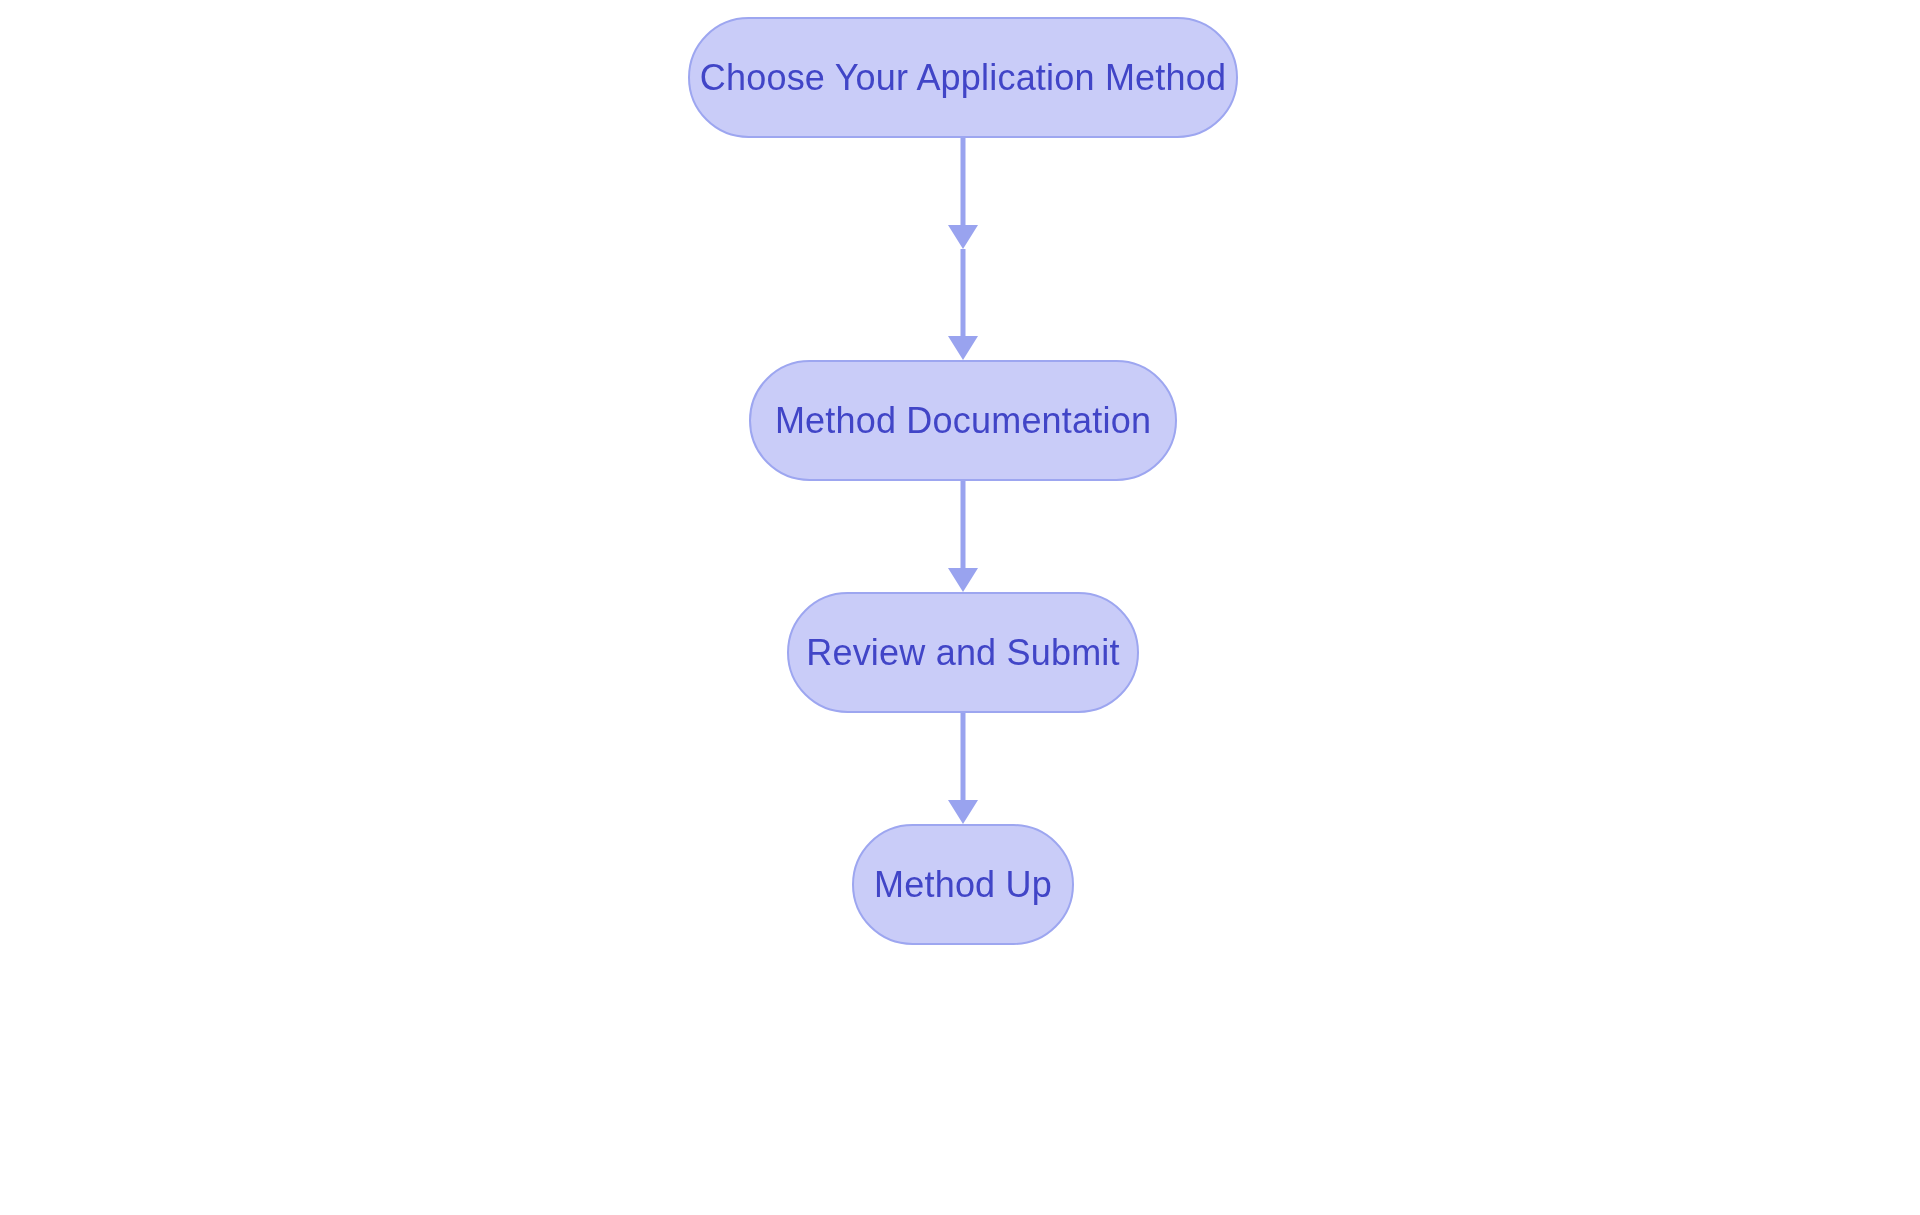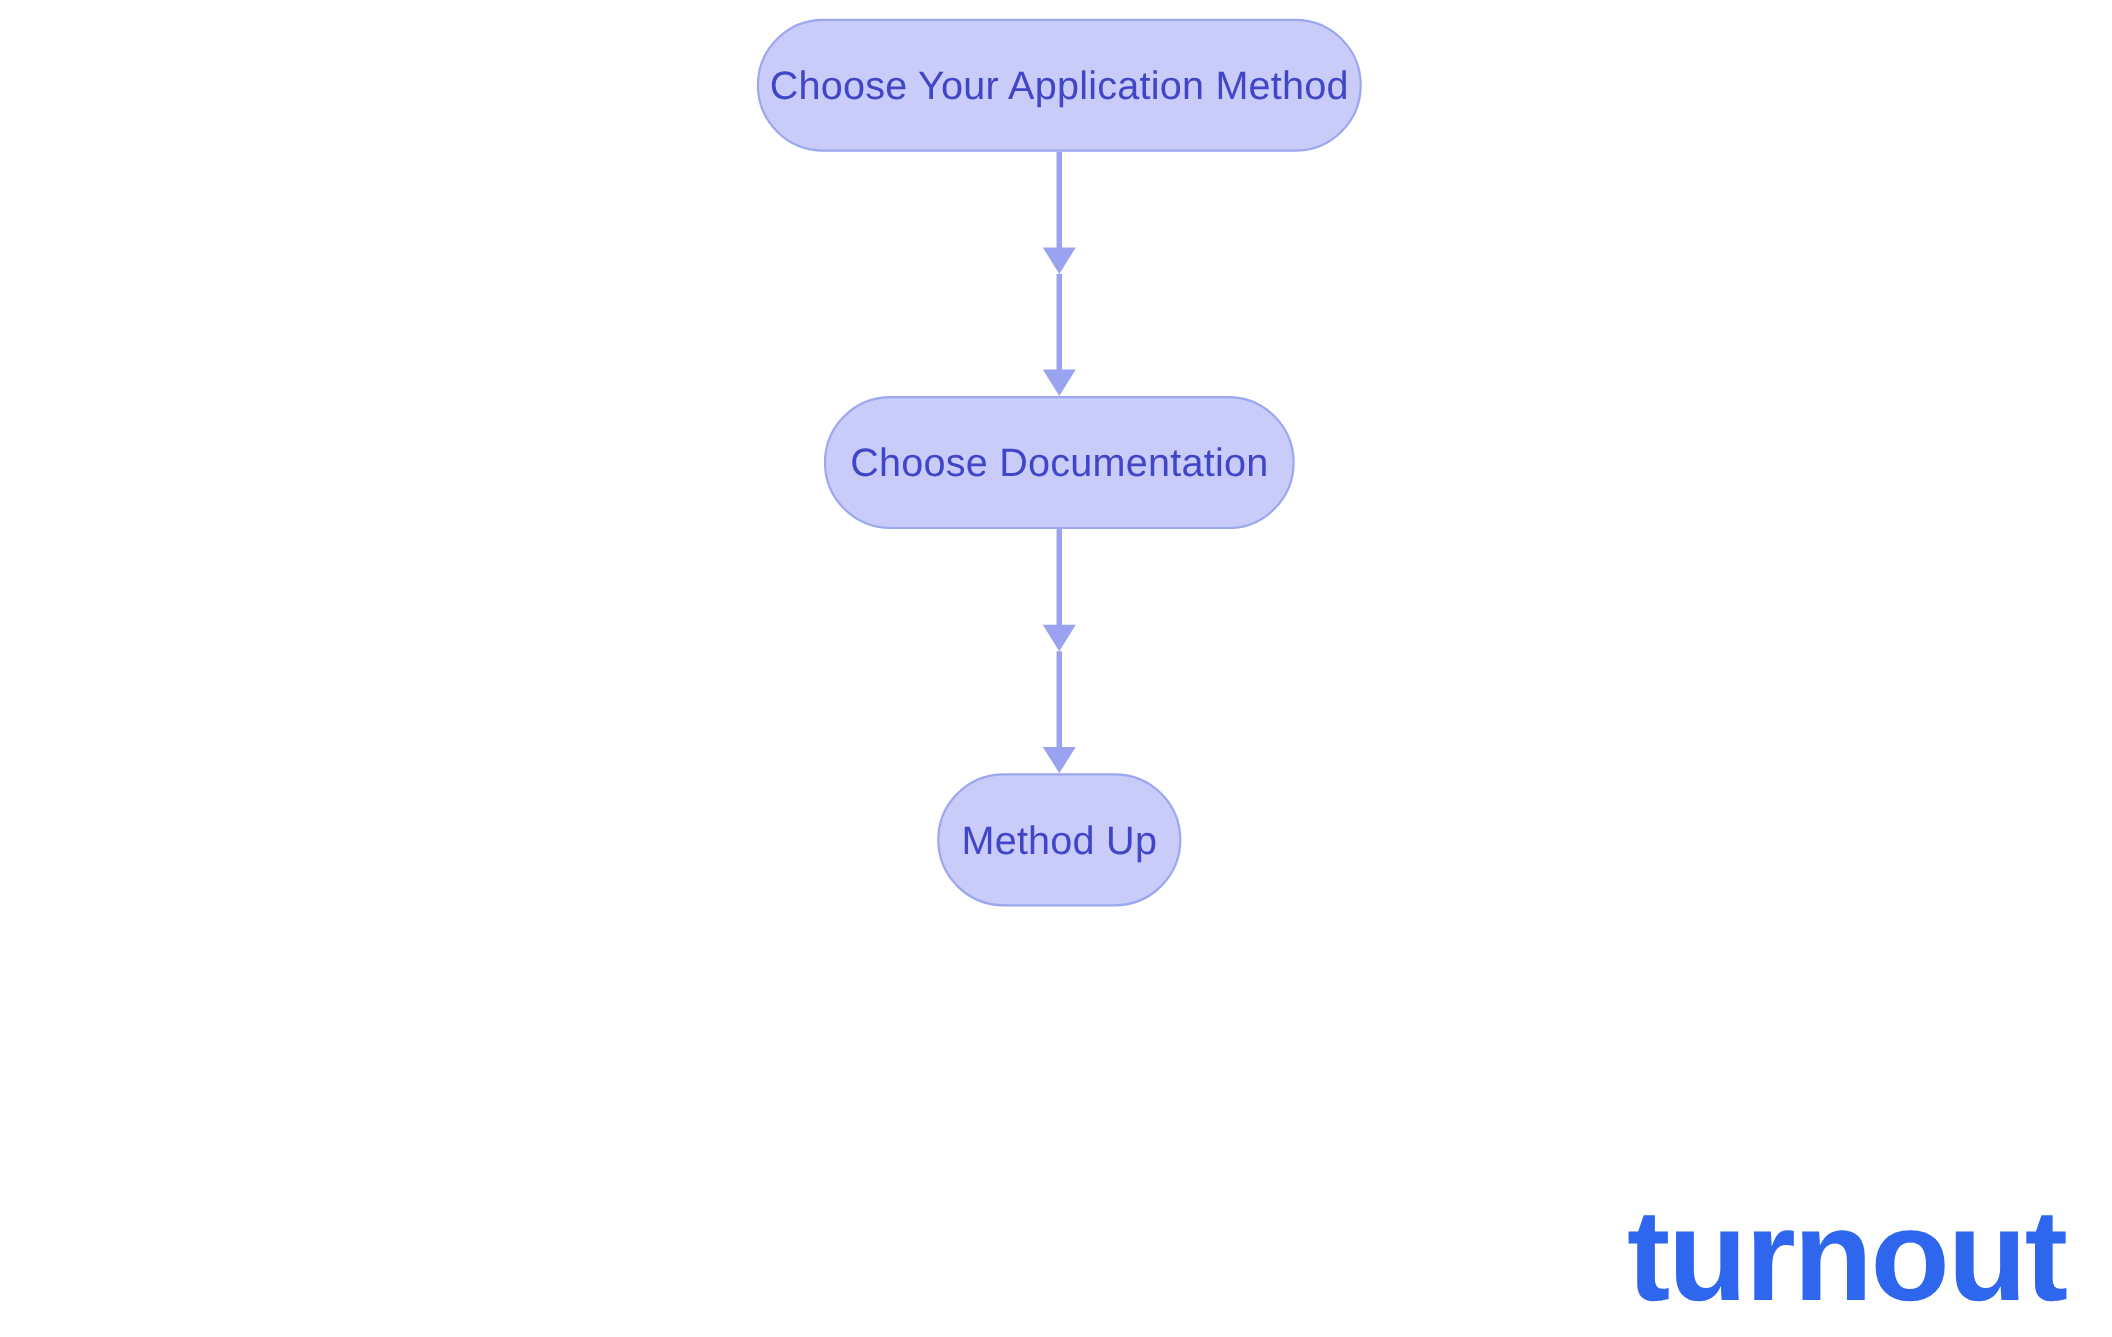--- a/index.html
+++ b/index.html
@@ -103,35 +103,37 @@
       <div class="head"></div>
     </div>
 
 
     <div class="arrow">
       <div class="shaft"></div>
       <div class="head"></div>
     </div>
 
     <div class="node node-3">
-      <span>Choose Documentation</span>
+      <span>Method Documentation</span>
     </div>
 
     <div class="arrow">
       <div class="shaft"></div>
       <div class="head"></div>
     </div>
 
+    <div class="node node-4">
+      <span>Review and Submit</span>
+    </div>
 
     <div class="arrow">
       <div class="shaft"></div>
       <div class="head"></div>
     </div>
 
     <div class="node node-5">
       <span>Method Up</span>
     </div>
 
   </div>
 
-  <div class="logo">turnout</div>
 
 </div>
 
 </body></html>

